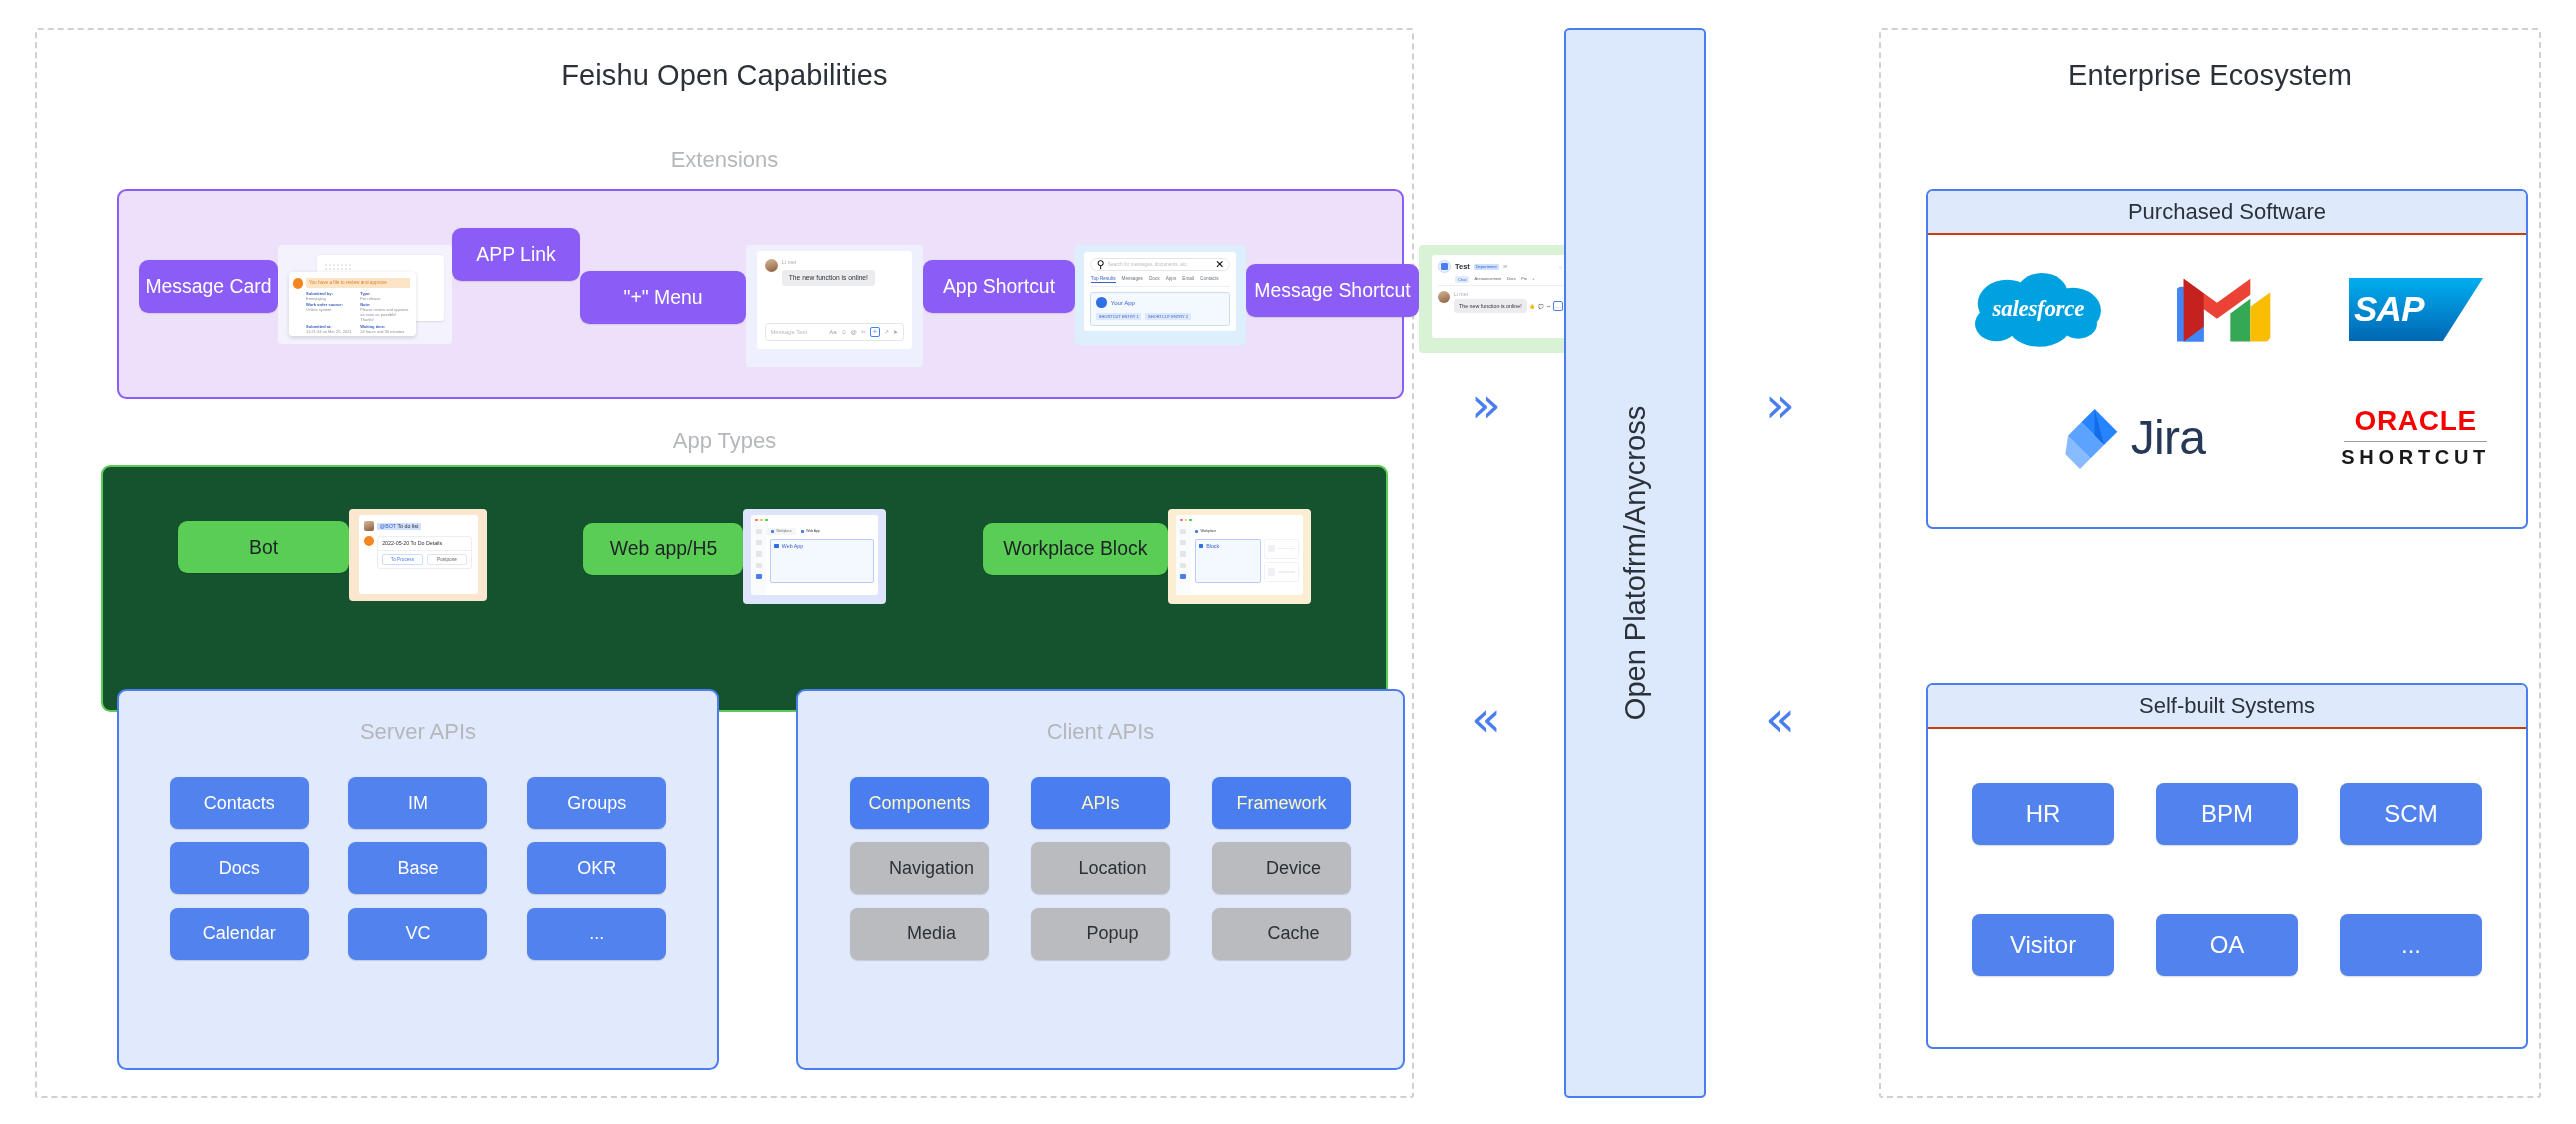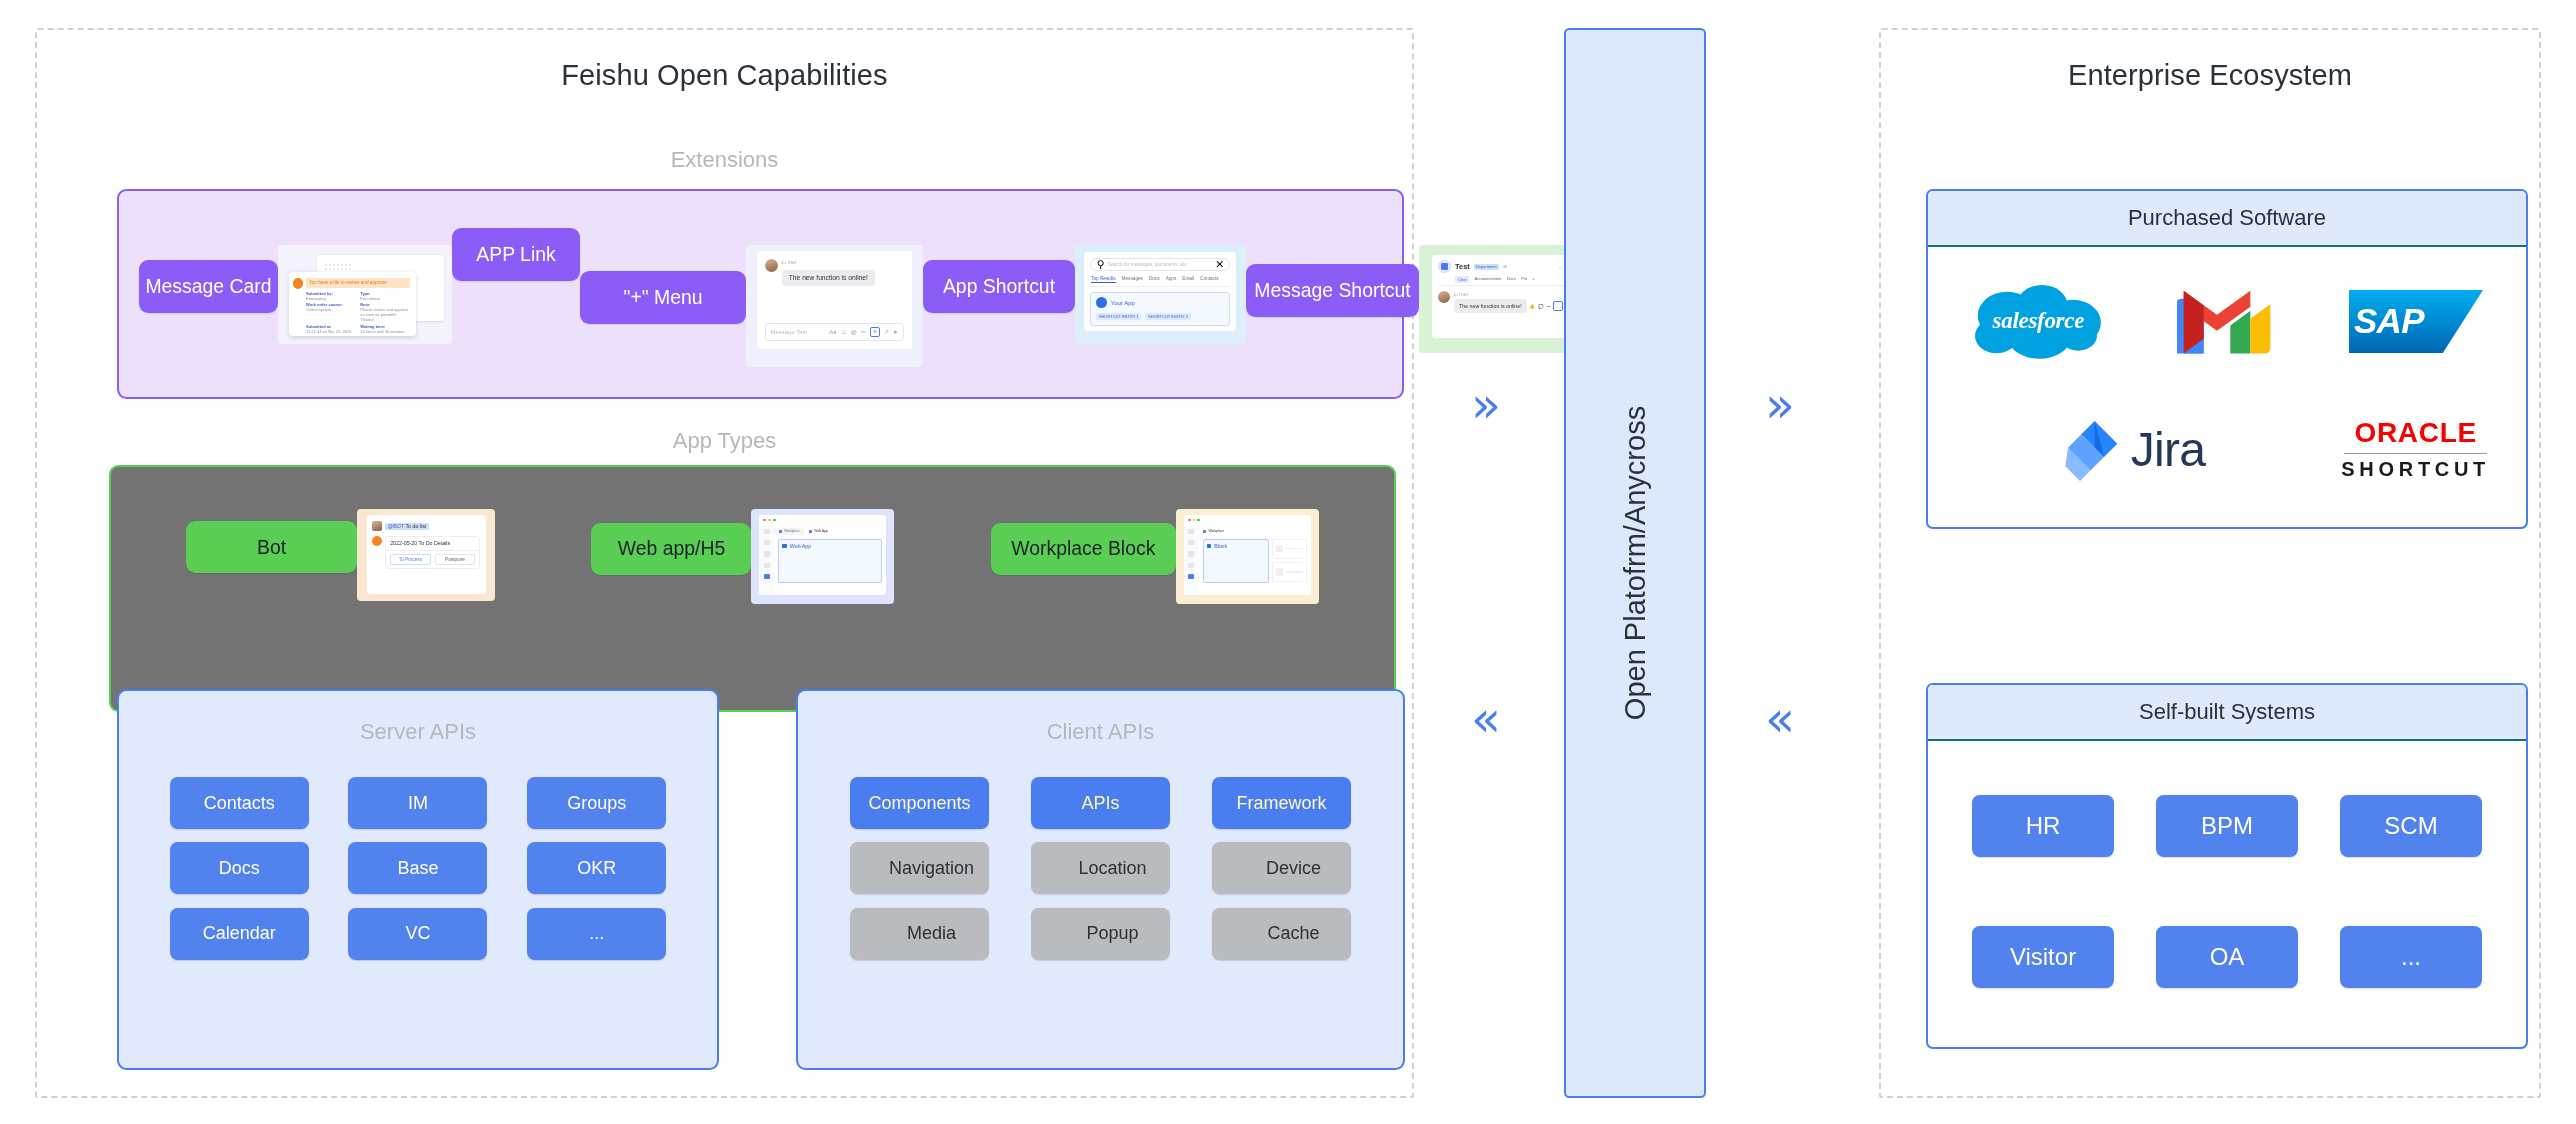--- a/index.html
+++ b/index.html
@@ -56,23 +56,23 @@
     height:53px;
     box-shadow:0 0.7px 1.3px rgba(0,0,0,.10);
     white-space:nowrap;
   }
   .ext-col{ display:flex; flex-direction:row; align-items:center; }
   .ext-col .thumb{ margin-top:17.4px; }
 
   
   #apptype-label{ top:398px; }
   #apptype-box{
-    position:absolute; left:72px; top:435px;
+    position:absolute; left:64px; top:435px;
     width:1287px; height:247px;
-    background:#737373;
+    background:#14532d;
     border:2px solid #5ace54;
     border-radius:9.4px;
   }
   .pill-green{
     background:#5ace54; color:#1d2227;
     border-radius:9.4px;
     font-size:19.4px;
     display:flex; align-items:center; justify-content:center;
     height:52px;
     box-shadow:0 0.7px 1.3px rgba(0,0,0,.10);
@@ -146,22 +146,22 @@
   .eco-card{
     position:absolute;
     border:2px solid #4a7ef0;
     border-radius:6.7px;
     background:#fff;
     overflow:hidden;
   }
   #purchased{ left:1926px; top:189px;  width:602px; height:340px; }
   #selfbuilt{ left:1926px; top:683px; width:602px; height:366px; }
   .eco-head{
-    height:56px; background:#dee9fc;
-    border-bottom:2px solid #0f766e;
+    height:44px; background:#dee9fc;
+    border-bottom:2px solid #c2410c;
     display:flex; align-items:center; justify-content:center;
     font-size:22px; color:#2b3138;
   }
   .logo-grid{
     display:grid; grid-template-columns:repeat(3,1fr);
     align-items:center; justify-items:center;
     height:calc(100% - 62px);
     padding:6.7px 16px 12px;
   }
   .sys-grid{

